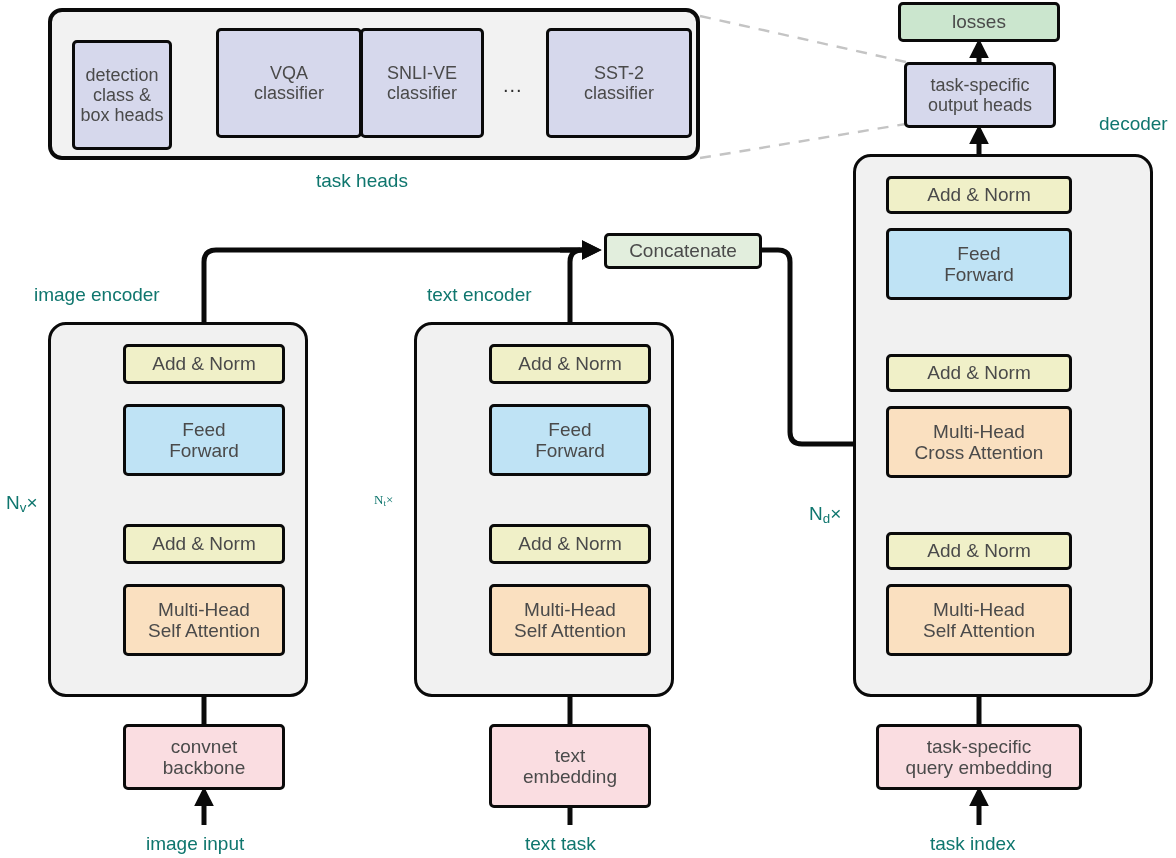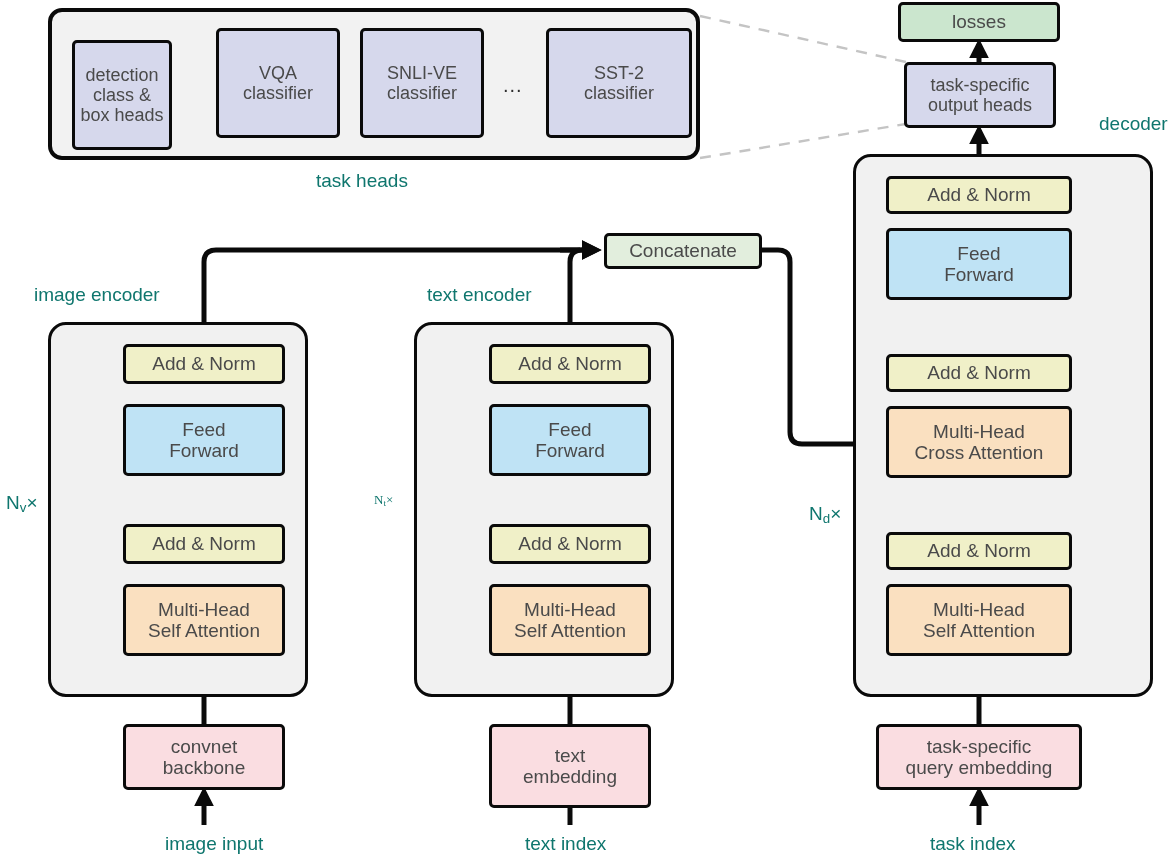--- a/index.html
+++ b/index.html
@@ -143,21 +143,21 @@
       <path d="M 979 825 L 979 792" marker-end="url(#ah)"></path>
     </g>
   </svg>
 
   <div class="panel" style="left:48px; top:8px; width:652px; height:152px;"></div>
 
   <div class="node" style="left:72px; top:40px; width:100px; height:110px; background:#d6d8ec; font-size:18px;">detection
 class &amp;
 box heads</div>
 
-  <div class="node" style="left:216px; top:28px; width:124px; height:110px; background:#d6d8ec; font-size:18px;">VQA
+  <div class="node" style="left:216px; top:28px; width:146px; height:110px; background:#d6d8ec; font-size:18px;">VQA
 classifier</div>
 
   <div class="node" style="left:360px; top:28px; width:124px; height:110px; background:#d6d8ec; font-size:18px;">SNLI-VE
 classifier</div>
 
   <div class="ellipsis" style="left:503px; top:74px; font-size:20px;">...</div>
 
   <div class="node" style="left:546px; top:28px; width:146px; height:110px; background:#d6d8ec; font-size:18px;">SST-2
 classifier</div>
 
@@ -184,21 +184,21 @@
 Forward</div>
 
   <div class="node" style="left:123px; top:524px; width:162px; height:40px; background:#f0f0c8; font-size:19px;">Add &amp; Norm</div>
 
   <div class="node" style="left:123px; top:584px; width:162px; height:72px; background:#fae0c0; font-size:19px;">Multi-Head
 Self Attention</div>
 
   <div class="node" style="left:123px; top:724px; width:162px; height:66px; background:#fadde1; font-size:19px;">convnet
 backbone</div>
 
-  <div class="caption" style="left:146px; top:833px; font-size:19px;margin-left:19px;">image input</div>
+  <div class="caption" style="left:146px; top:833px; font-size:19px;">image input</div>
 
   <div class="caption" style="left:427px; top:284px; font-size:19px;">text encoder</div>
 
   <div class="group" style="left:414px; top:322px; width:260px; height:375px;"></div>
 
   <div class="caption" style="left:374px; top:492px; font-size:13px;font-family:Liberation Serif, serif;">
     <span>N</span><span class="sub">t</span><span>×</span>
   </div>
 
   <div class="node" style="left:489px; top:344px; width:162px; height:40px; background:#f0f0c8; font-size:19px;">Add &amp; Norm</div>
@@ -207,21 +207,21 @@
 Forward</div>
 
   <div class="node" style="left:489px; top:524px; width:162px; height:40px; background:#f0f0c8; font-size:19px;">Add &amp; Norm</div>
 
   <div class="node" style="left:489px; top:584px; width:162px; height:72px; background:#fae0c0; font-size:19px;">Multi-Head
 Self Attention</div>
 
   <div class="node" style="left:489px; top:724px; width:162px; height:84px; background:#fadde1; font-size:19px;">text
 embedding</div>
 
-  <div class="caption" style="left:525px; top:833px; font-size:19px;">text index</div>
+  <div class="caption" style="left:525px; top:833px; font-size:19px;">text task</div>
 
   <div class="caption" style="left:1099px; top:113px; font-size:19px;">decoder</div>
 
   <div class="group" style="left:853px; top:154px; width:300px; height:543px;"></div>
 
   <div class="caption" style="left:809px; top:503px; font-size:19px;">
     <span>N</span><span class="sub">d</span><span>×</span>
   </div>
 
   <div class="node" style="left:886px; top:176px; width:186px; height:38px; background:#f0f0c8; font-size:19px;">Add &amp; Norm</div>

